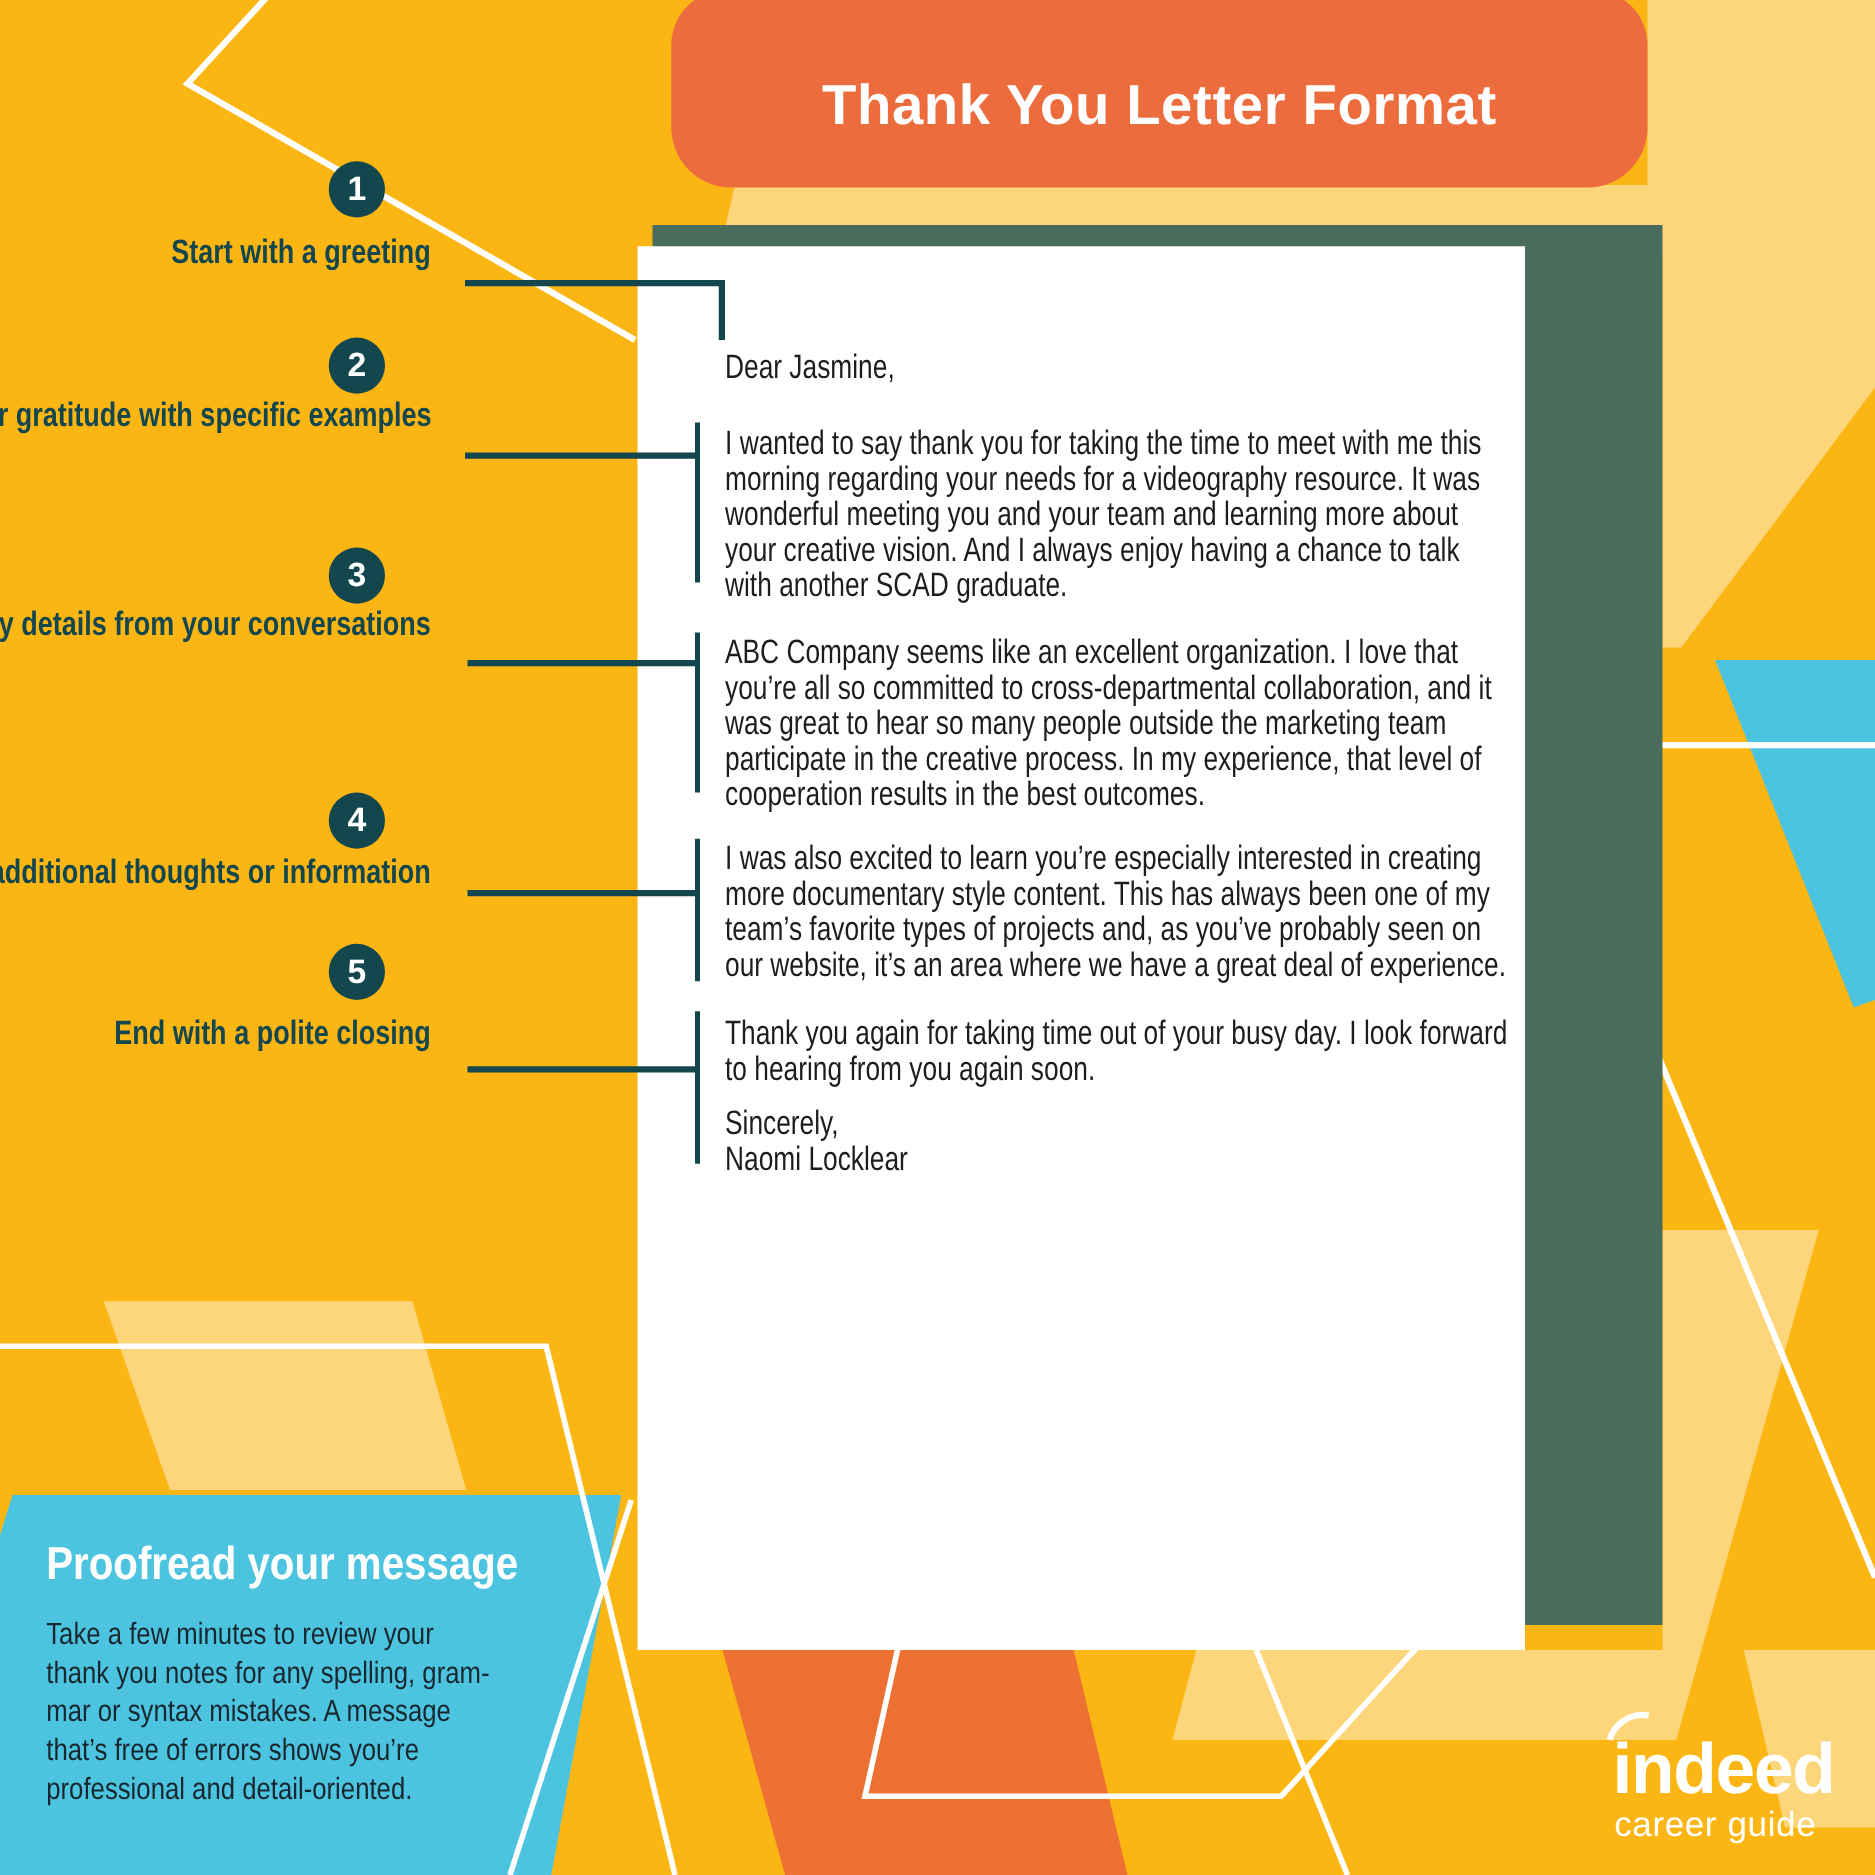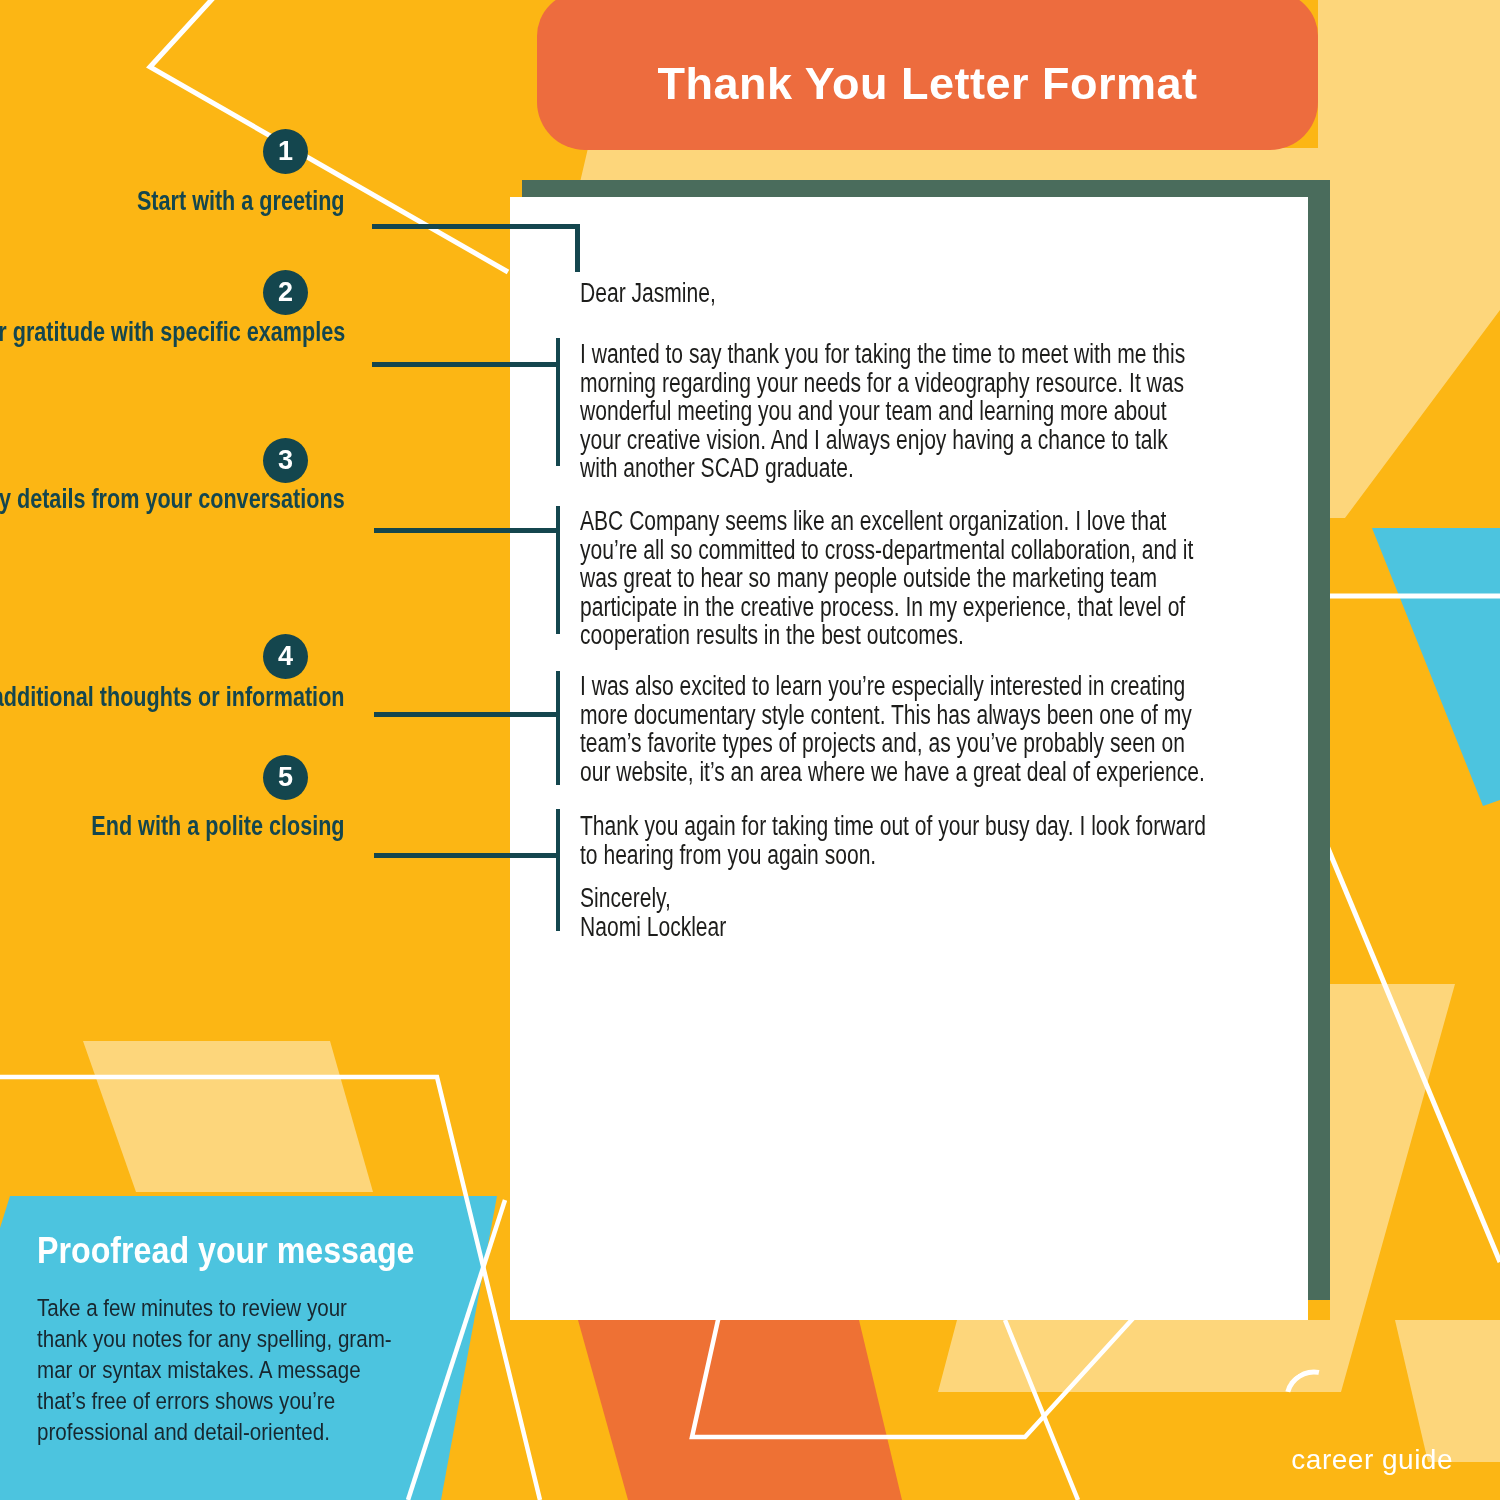--- a/index.html
+++ b/index.html
@@ -18,21 +18,21 @@
     display:flex;align-items:center;justify-content:center;
   }
   .page-title{
     color:#ffffff;font-size:45px;font-weight:bold;letter-spacing:.5px;
     padding-top:6px;
     margin-top:20px;
   }
 
   
   .letter-shadow{position:absolute;left:522px;top:180px;width:808px;height:1120px;background:#4A6C5C;z-index:1;}
-  .letter-paper{position:absolute;left:510px;top:197px;width:798px;height:1123px;background:#ffffff;z-index:2;}
+  .letter-paper{position:absolute;left:510px;top:197px;width:710px;height:1123px;background:#ffffff;z-index:2;}
   .letter-text{
     position:absolute;left:70px;top:0;width:851px;
     transform:scaleX(0.78);transform-origin:0 0;
     color:#1d1d1b;font-size:27px;line-height:28.5px;
   }
   .letter-text .blk{position:absolute;left:0;margin:0;}
   .letter-text .ln{display:block;}
   .bracket{position:absolute;left:46px;width:4px;background:#14464E;}
 
   
@@ -193,16 +193,17 @@
   <div class="proofread-body">
     <span class="ln">Take a few minutes to review your</span>
     <span class="ln">thank you notes for any spelling, gram-</span>
     <span class="ln">mar or syntax mistakes. A message</span>
     <span class="ln">that’s free of errors shows you’re</span>
     <span class="ln">professional and detail-oriented.</span>
   </div>
 
   <div class="logo">
     <div class="logo-swoosh"></div>
+    <div class="logo-brand">indeed</div>
     <div class="logo-tagline">career guide</div>
   </div>
 
 </div>
 
 </body></html>

